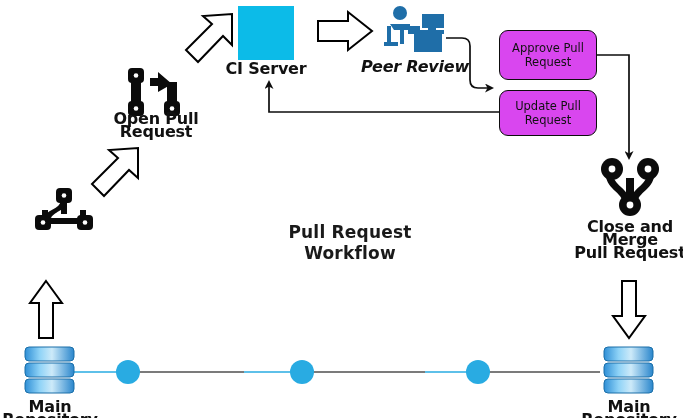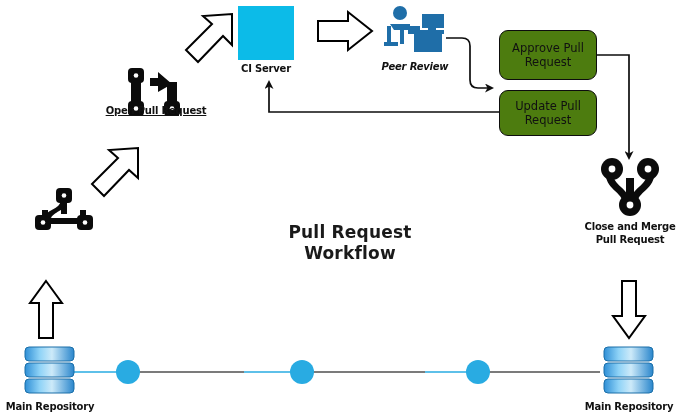--- a/index.html
+++ b/index.html
@@ -9,42 +9,42 @@
     background:#ffffff;
     overflow:hidden;
     font-family:"DejaVu Sans", sans-serif;
   }
   .node{position:absolute;}
   .lbl{
     position:absolute;
     text-align:center;
     font-family:"DejaVu Sans", sans-serif;
     font-weight:bold;
-    font-size:10px;
+    font-size:16px;
     color:#111111;
     line-height:13px;
     white-space:pre-line;
     letter-spacing:-0.2px;
   }
   .title{
     position:absolute;
     text-align:center;
     font-family:"DejaVu Sans", sans-serif;
     font-weight:bold;
     font-size:17px;
     color:#1a1a1a;
     line-height:21px;
     white-space:pre-line;
     letter-spacing:0.2px;
   }
   .boxnode{
     position:absolute;
     border:1.6px solid #0d0d0d;
     border-radius:9px;
-    background:#4d7c0f;
+    background:#d946ef;
     box-sizing:border-box;
     display:flex;
     align-items:center;
     justify-content:center;
     text-align:center;
     font-family:"DejaVu Sans", sans-serif;
     font-size:11.5px;
     color:#111111;
     line-height:14px;
     white-space:pre-line;
@@ -145,21 +145,21 @@
       <rect x="5" y="12" width="10" height="28"></rect>
       <rect x="41" y="16" width="10" height="24"></rect>
       <path d="M46,18 L32,6 L32,12 L24,12 L24,20 L32,20 L32,26 Z"></path>
     </g>
     <g fill="#ffffff">
       <circle cx="10" cy="9.5" r="2.3"></circle>
       <circle cx="10" cy="42.5" r="2.3"></circle>
       <circle cx="46" cy="42.5" r="2.3"></circle>
     </g>
   </svg>
-  <div class="lbl" style="left:88px;top:104px;width:136px;text-decoration:underline;">Open Pull Request</div>
+  <div class="lbl" style="left:88px;top:112px;width:136px;">Open Pull Request</div>
 
   <div class="ciserver" style="left:238px;top:6px;width:56px;height:54px;"></div>
   <div class="lbl" style="left:210px;top:62px;width:112px;">CI Server</div>
 
   <svg class="node" style="left:384px;top:4px;width:62px;height:52px;">
     <g fill="#1f6ea8">
 
       <circle cx="16" cy="9" r="7"></circle>
 
       <path d="M6,20 h20 v6 h-6 v14 h-4 v-14 h-6 Z"></path>

